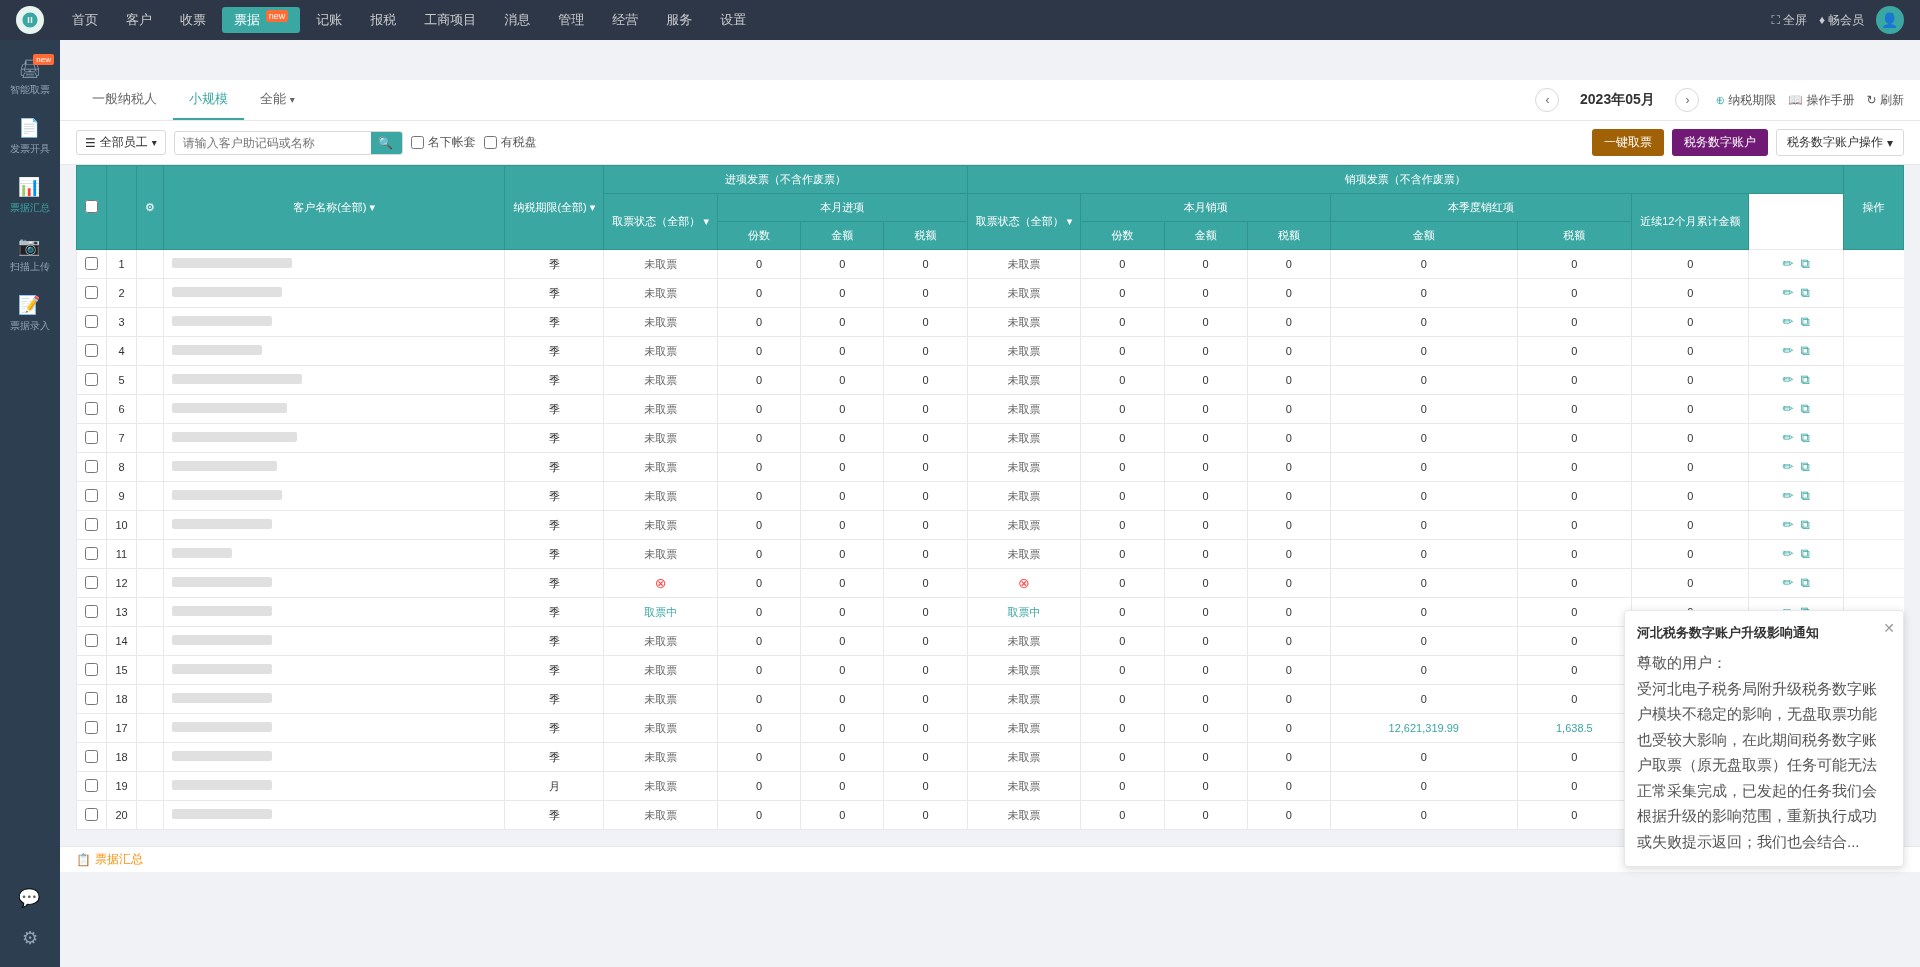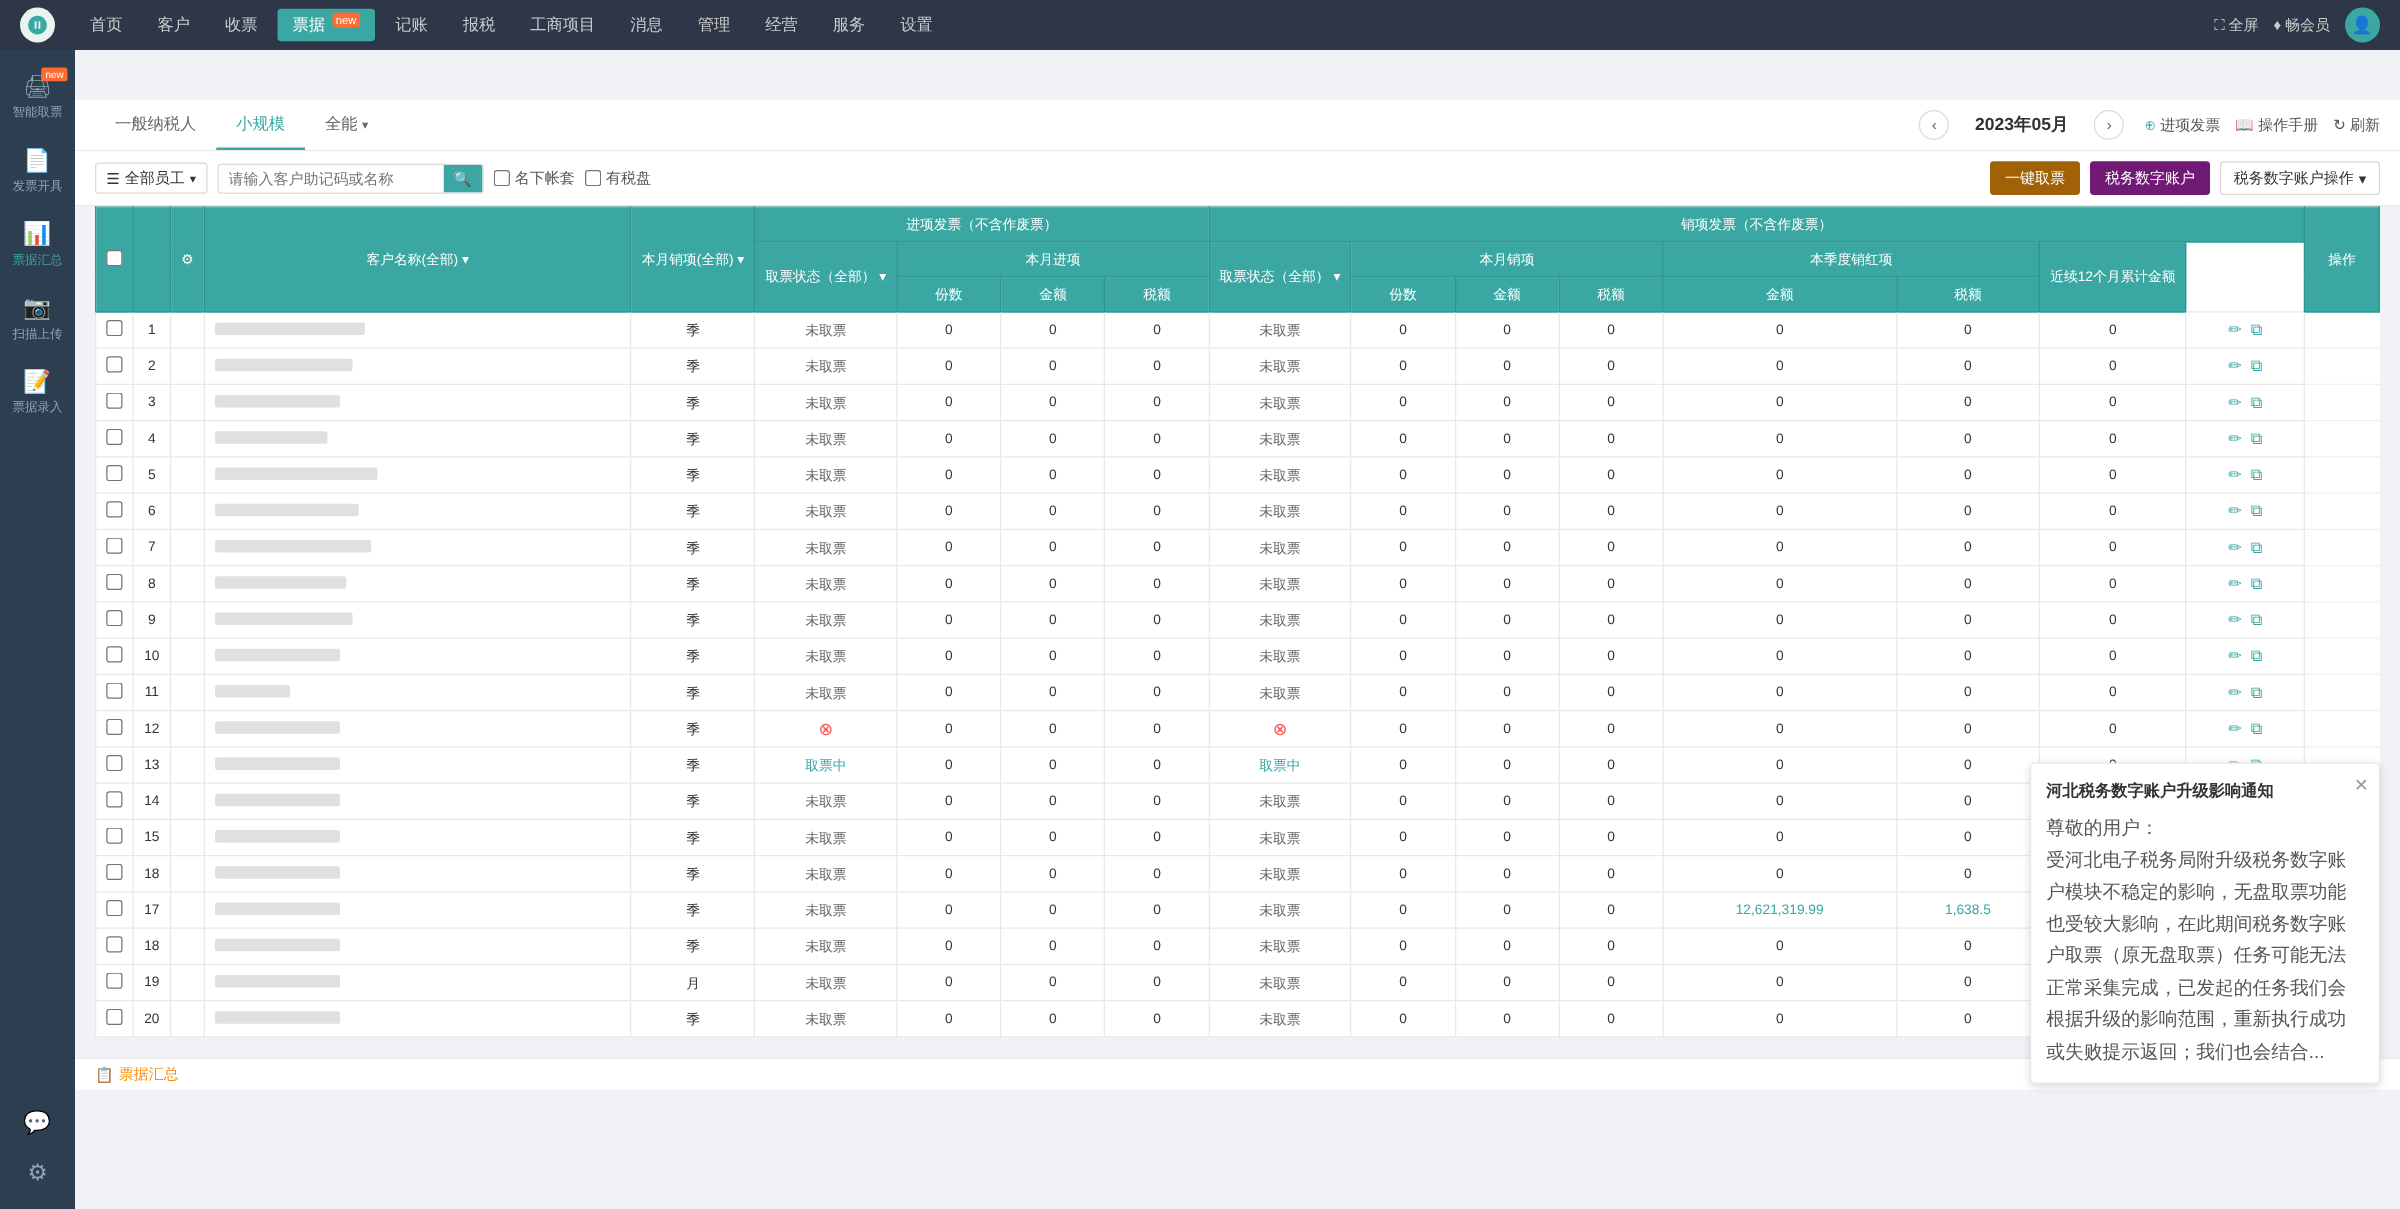--- a/index.html
+++ b/index.html
@@ -137,40 +137,40 @@
       <span style="font-size:10px;"> ▾</span>
     </div>
     <div style="margin-left:auto; display:flex; align-items:center; gap:8px;">
       <div class="nav-arrow">‹</div>
       <div class="date-label">2023年05月</div>
       <div class="nav-arrow">›</div>
     </div>
     <div style="margin-left:16px; display:flex; align-items:center; gap:12px; font-size:12px; color:#555;">
       <span style="cursor:pointer;">
         <span style="color:#3aa7a3;">⊕</span>
-        <span>进项发票</span>
+        <span>纳税期限</span>
       </span>
       <span style="cursor:pointer;">
         <span>📖</span>
         <span>操作手册</span>
       </span>
       <span style="cursor:pointer;">
         <span>↻</span>
         <span>刷新</span>
       </span>
     </div>
   </div>
 
   <div class="filter-bar">
     <div class="select-wrap">
       <span>☰</span>
       <span>全部员工</span>
       <span style="font-size:10px;">▾</span>
     </div>
-    <div style="display:flex; align-items:center; gap:0; border:1px solid #d9d9d9; border-radius:3px; overflow:hidden;">
+    <div style="display:flex; align-items:center; gap:16px; border:1px solid #d9d9d9; border-radius:3px; overflow:hidden;">
       <input class="search-input" style="border: none; outline: none;" placeholder="请输入客户助记码或名称">
       <div style="background:#3aa7a3; padding:4px 8px; cursor:pointer; color:#fff;">🔍</div>
     </div>
     <label class="checkbox-label">
       <input type="checkbox" style="">
       <span>名下帐套</span>
     </label>
     <label class="checkbox-label">
       <input type="checkbox" style="">
       <span>有税盘</span>
@@ -189,21 +189,21 @@
     <table>
       <thead>
         <tr>
           <th rowspan="3" style="width:30px;"><input type="checkbox" style=""></th>
           <th rowspan="3" style="width:30px;"></th>
           <th rowspan="3" style="width:24px;">⚙</th>
           <th rowspan="3" style="min-width:160px;">
             <span>客户名称(全部)</span> ▾
           </th>
           <th rowspan="3" style="width:70px;">
-            <span>本月销项(全部)</span> ▾
+            <span>纳税期限(全部)</span> ▾
           </th>
           <th colspan="4">进项发票（不含作废票）</th>
           <th colspan="8">销项发票（不含作废票）</th>
           <th rowspan="3" style="width:60px;">操作</th>
         </tr>
         <tr>
           <th rowspan="2" style="width:70px;">
             <span>取票状态（全部）</span> ▾
           </th>
           <th colspan="3">本月进项</th>

